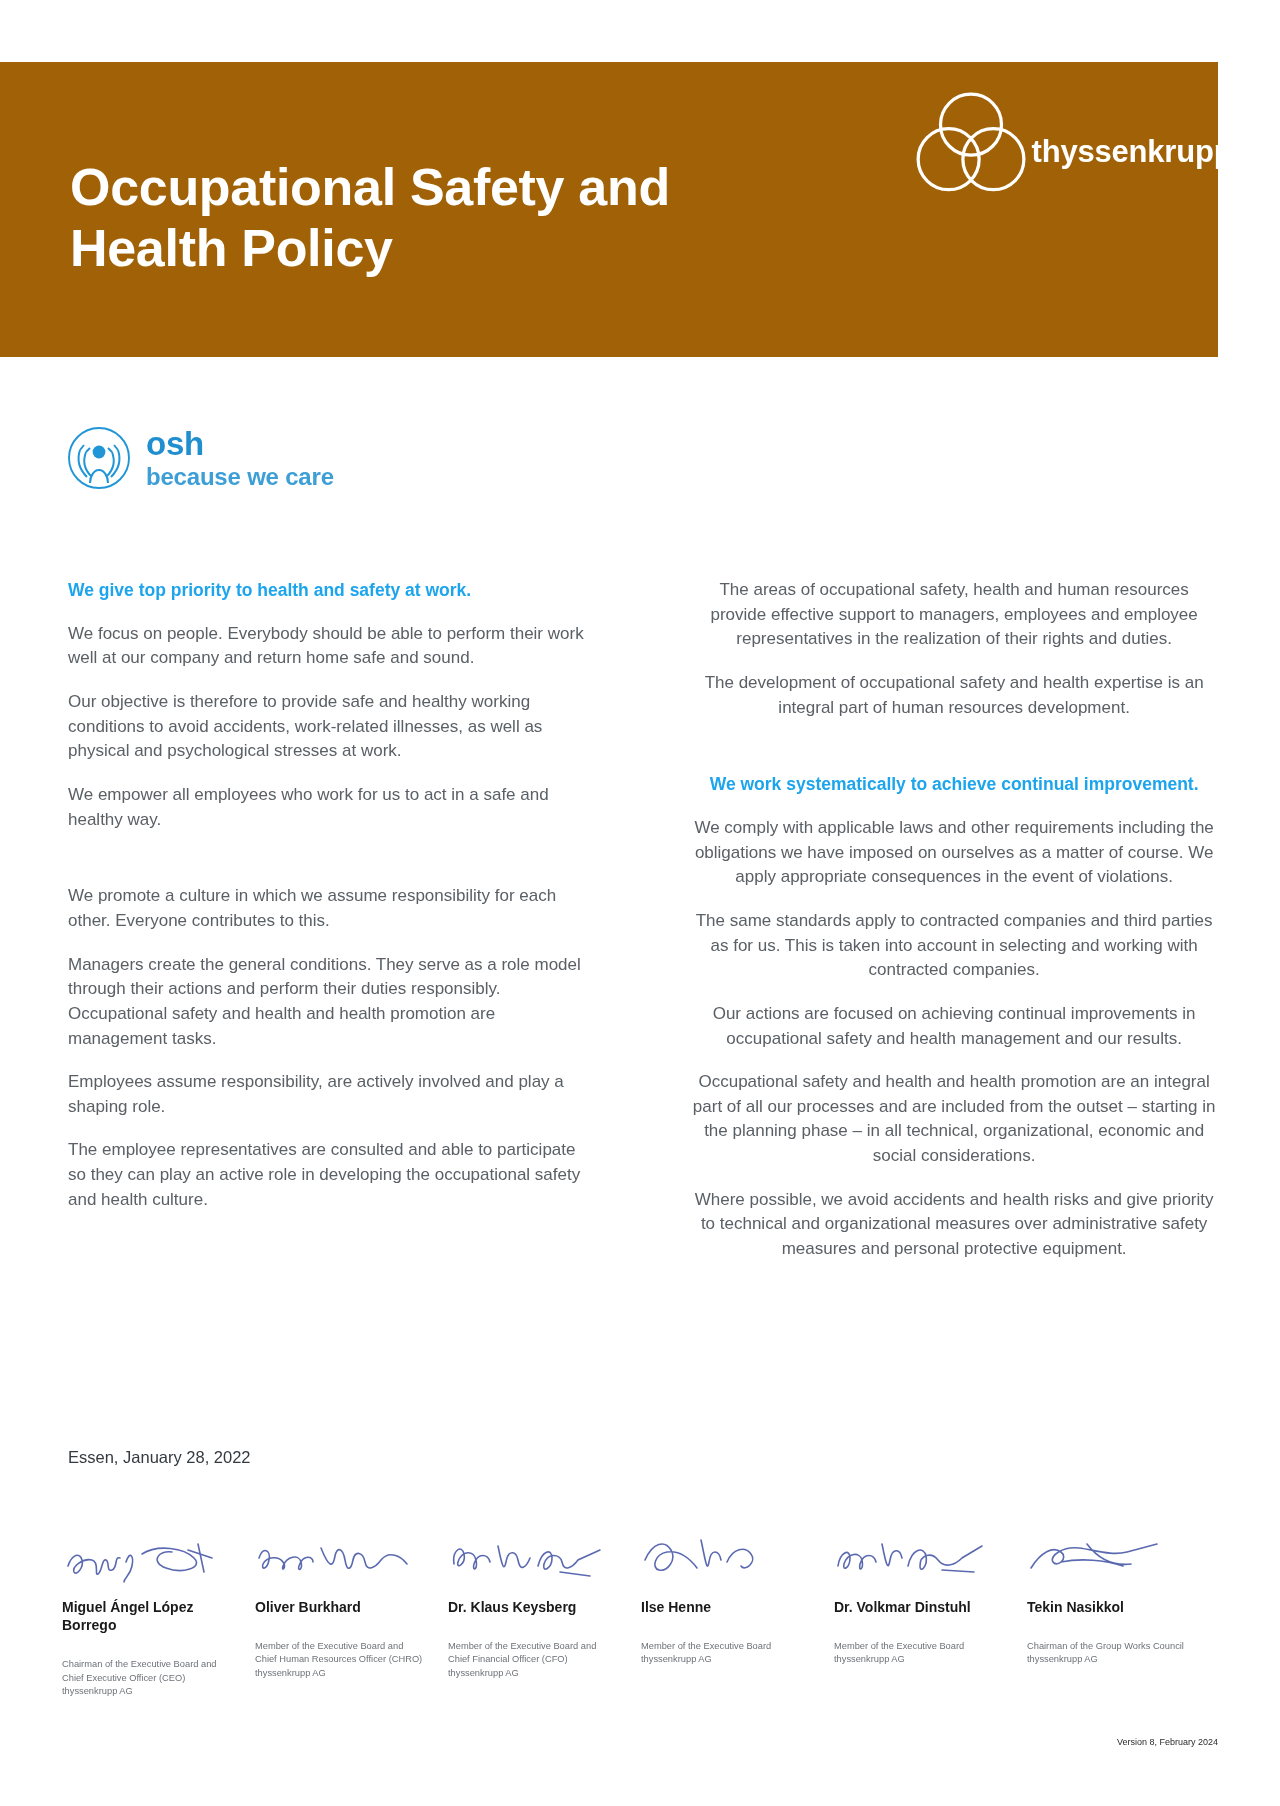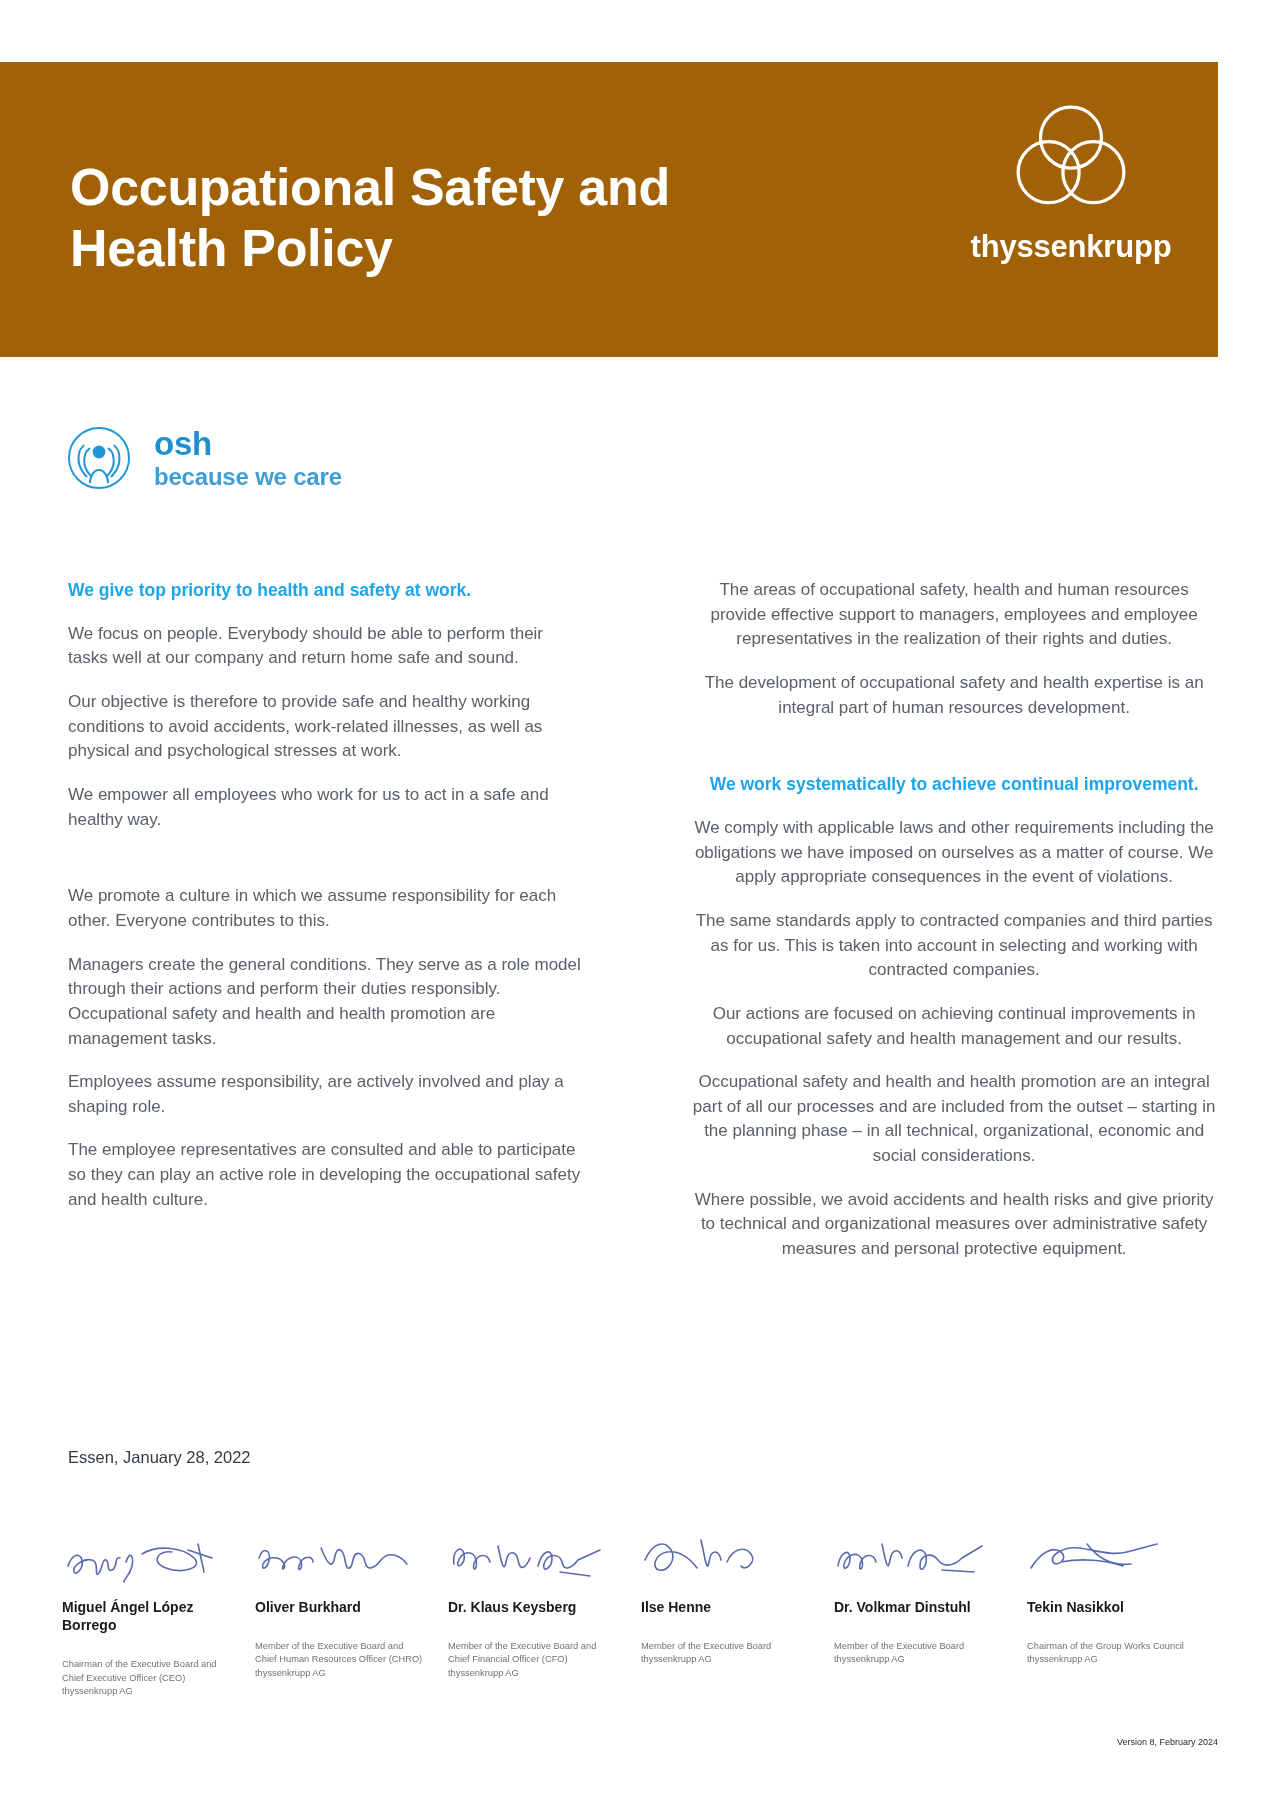--- a/index.html
+++ b/index.html
@@ -33,24 +33,24 @@
     font-size: 52px;
     font-weight: bold;
     line-height: 1.18;
     color: #ffffff;
     letter-spacing: -0.3px;
     white-space: pre-line;
   }
   .brand-block {
     position: absolute;
     right: 32px;
-    top: 35px;
+    top: 22px;
     width: 230px;
     display: flex;
-    flex-direction: column;
+    flex-direction: row;
     align-items: center;
     justify-content: center;
   }
   .tk-mark { width: 122px; height: 122px; display: block; }
   .tk-wordmark {
     margin-top: 12px;
     font-size: 31px;
     font-weight: bold;
     color: #ffffff;
     letter-spacing: -0.2px;
@@ -59,21 +59,21 @@
 
   
   .osh-row {
     position: absolute;
     left: 66px;
     top: 425px;
     display: flex;
     align-items: center;
   }
   .osh-mark { width: 66px; height: 66px; display: block; }
-  .osh-text { margin-left: 22px; line-height: 1; }
+  .osh-text { margin-left: 14px; line-height: 1; }
   .osh-title {
     font-size: 33px;
     font-weight: bold;
     color: #1f8fd0;
     letter-spacing: -0.2px;
   }
   .osh-sub {
     margin-top: 5px;
     font-size: 24px;
     font-weight: bold;
@@ -190,21 +190,21 @@
     <div class="osh-text">
       <div class="osh-title">osh</div>
       <div class="osh-sub">because we care</div>
     </div>
   </div>
 
   <div class="columns">
 
     <div class="col left">
       <div class="heading">We give top priority to health and safety at work.</div>
-      <p class="para">We focus on people. Everybody should be able to perform their tasks well at our company and return home safe and sound.</p>
+      <p class="para">We focus on people. Everybody should be able to perform their work well at our company and return home safe and sound.</p>
       <p class="para">Our objective is therefore to provide safe and healthy working conditions to avoid accidents, work-related illnesses, as well as physical and psychological stresses at work.</p>
       <p class="para">We empower all employees who work for us to act in a safe and healthy way.</p>
 
       <div class="block-gap"></div>
 
       <p class="para">We promote a culture in which we assume responsibility for each other. Everyone contributes to this.</p>
       <p class="para">Managers create the general conditions. They serve as a role model through their actions and perform their duties responsibly. Occupational safety and health and health promotion are management tasks.</p>
       <p class="para">Employees assume responsibility, are actively involved and play a shaping role.</p>
       <p class="para">The employee representatives are consulted and able to participate so they can play an active role in developing the occupational safety and health culture.</p>
     </div>

